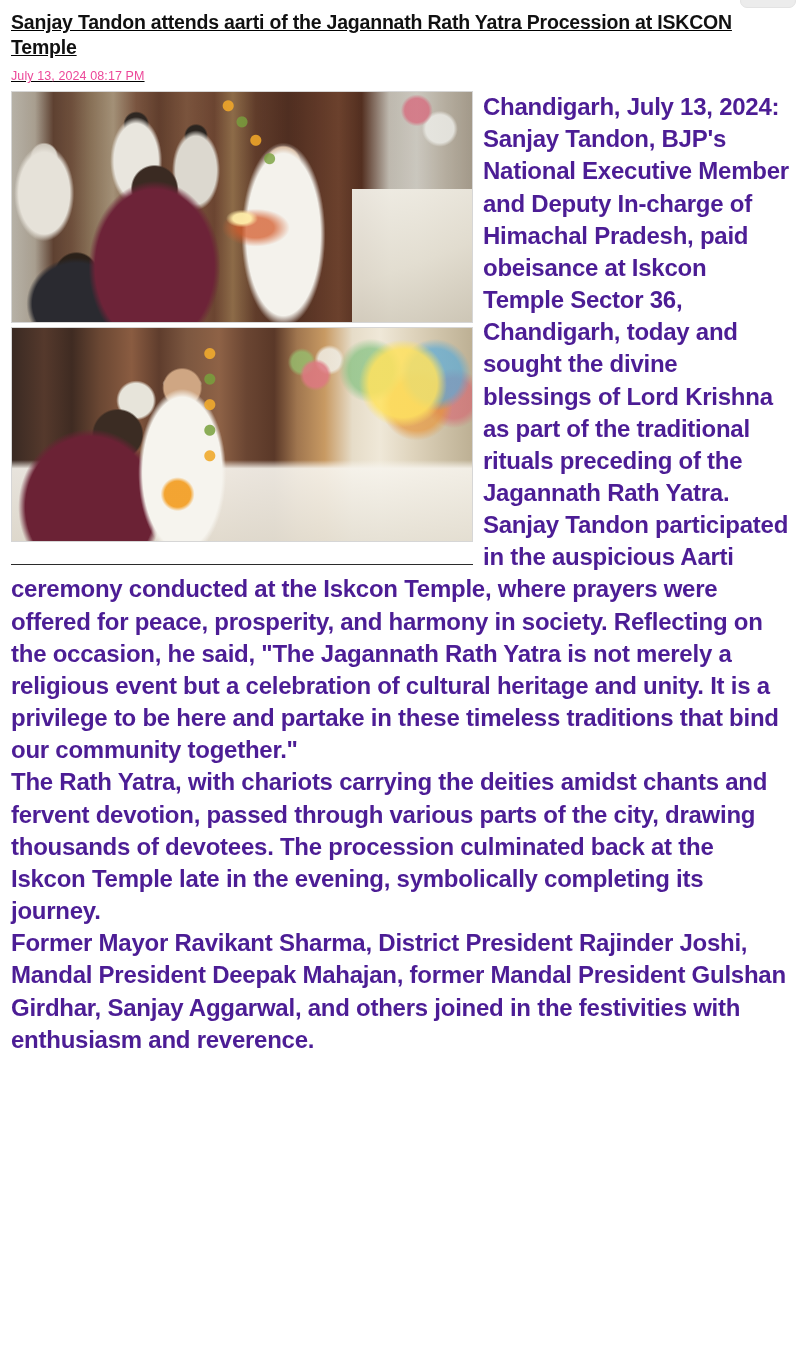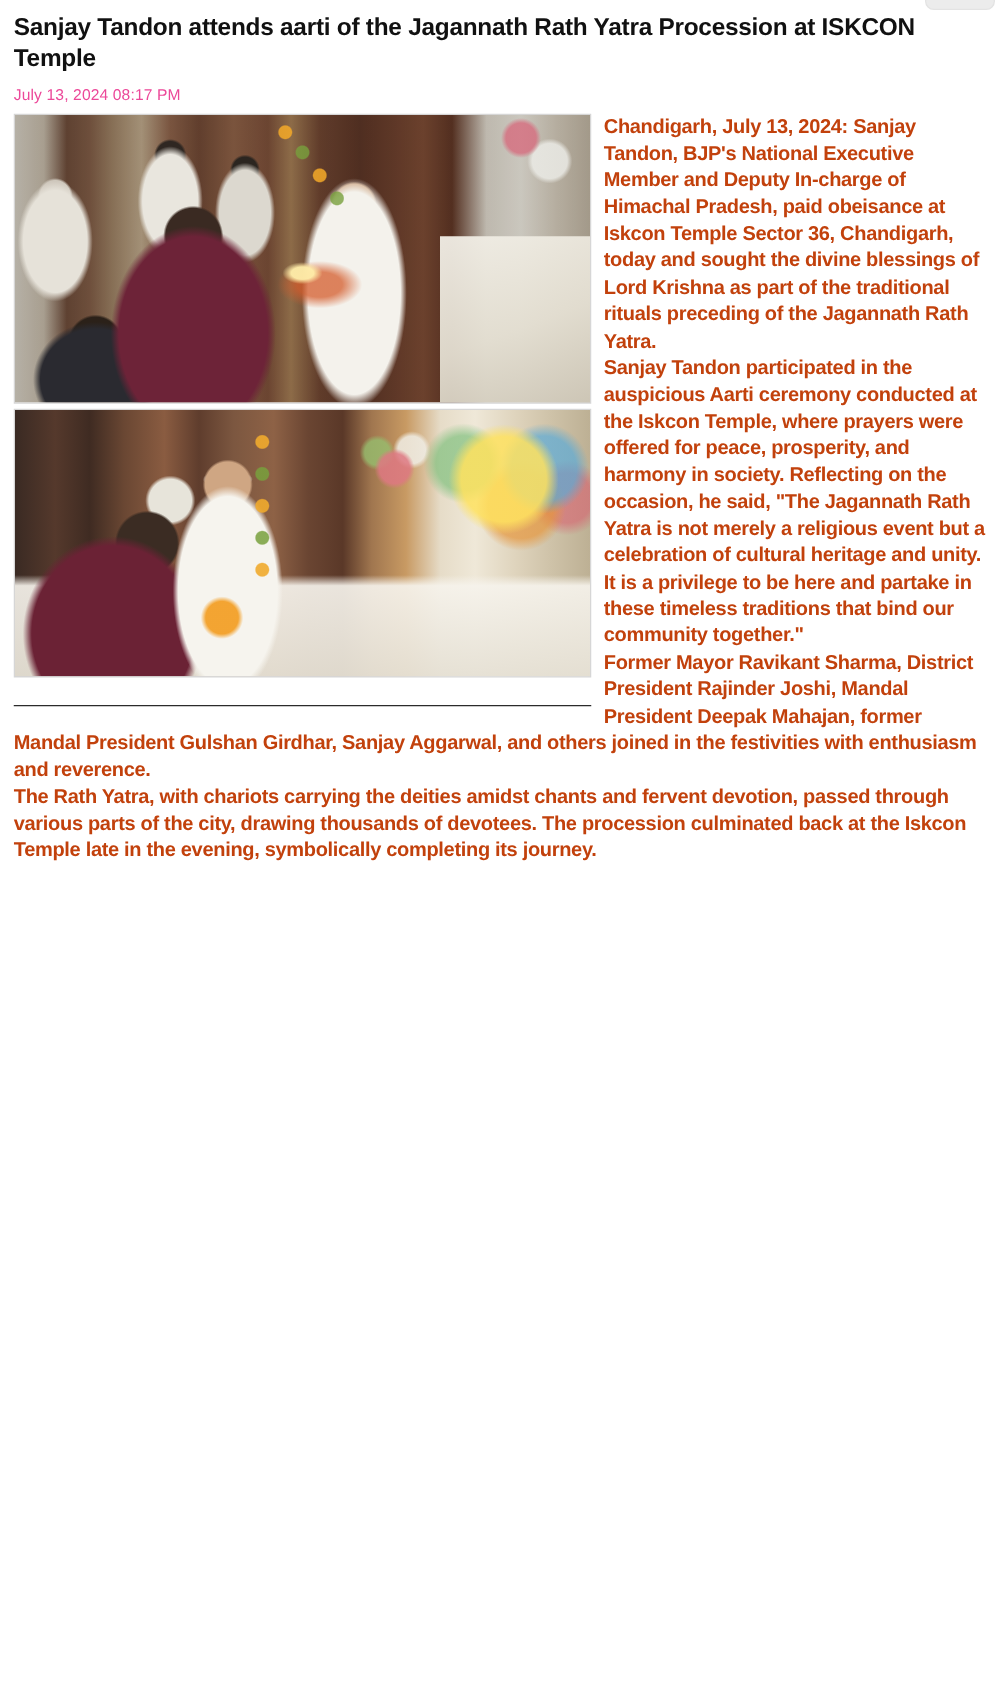--- a/index.html
+++ b/index.html
@@ -26,45 +26,46 @@
     width: 56px;
     height: 14px;
     background: #ececec;
     border: 1px solid #e3e3e3;
     border-radius: 7px;
   }
 
   
   #article-header {
     padding: 10px 12px 0 11px;
+    text-decoration: underline;
   }
   #page-title {
     font-size: 19.5px;
     font-weight: bold;
     line-height: 1.26;
     letter-spacing: -0.2px;
     margin: 0 0 10px 0;
     color: #111111;
   }
   #article-timestamp {
     font-size: 12.5px;
     font-weight: normal;
     color: #ec4899;
     letter-spacing: 0.1px;
     margin: 0 0 8px 0;
   }
 
   
   #article-body {
     padding: 0 12px 0 11px;
-    font-size: 16px;
+    font-size: 24px;
     font-weight: bold;
     line-height: 1.34;
     letter-spacing: -0.25px;
-    color: #c2410c;
+    color: #4c1d95;
   }
 
   
   #media-block {
     float: left;
     width: 462px;
     margin: 0 10px 2px 0;
   }
   .photo {
     width: 462px;
@@ -203,17 +204,17 @@
   <figure id="media-block">
     <div class="photo" id="photo-aarti" role="img" aria-label="Sanjay Tandon offering aarti plate before the temple deity doors"></div>
     <div class="photo" id="photo-blessing" role="img" aria-label="Sanjay Tandon bowing to receive blessings beside the Iskcon shrine"></div>
     <hr id="media-divider">
   </figure>
 
   <p id="para-lead">Chandigarh, July 13, 2024: Sanjay Tandon, BJP's National Executive Member and Deputy In-charge of Himachal Pradesh, paid obeisance at Iskcon Temple Sector 36, Chandigarh, today and sought the divine blessings of Lord Krishna as part of the traditional rituals preceding of the Jagannath Rath Yatra.</p>
 
   <p id="para-quote">Sanjay Tandon participated in the auspicious Aarti ceremony conducted at the Iskcon Temple, where prayers were offered for peace, prosperity, and harmony in society. Reflecting on the occasion, he said, "The Jagannath Rath Yatra is not merely a religious event but a celebration of cultural heritage and unity. It is a privilege to be here and partake in these timeless traditions that bind our community together."</p>
 
+  <p id="para-procession">The Rath Yatra, with chariots carrying the deities amidst chants and fervent devotion, passed through various parts of the city, drawing thousands of devotees. The procession culminated back at the Iskcon Temple late in the evening, symbolically completing its journey.</p>
+
   <p id="para-attendees">Former Mayor Ravikant Sharma, District President Rajinder Joshi, Mandal President Deepak Mahajan, former Mandal President Gulshan Girdhar, Sanjay Aggarwal, and others joined in the festivities with enthusiasm and reverence.</p>
 
-  <p id="para-procession">The Rath Yatra, with chariots carrying the deities amidst chants and fervent devotion, passed through various parts of the city, drawing thousands of devotees. The procession culminated back at the Iskcon Temple late in the evening, symbolically completing its journey.</p>
-
 </main>
 
 </body></html>

